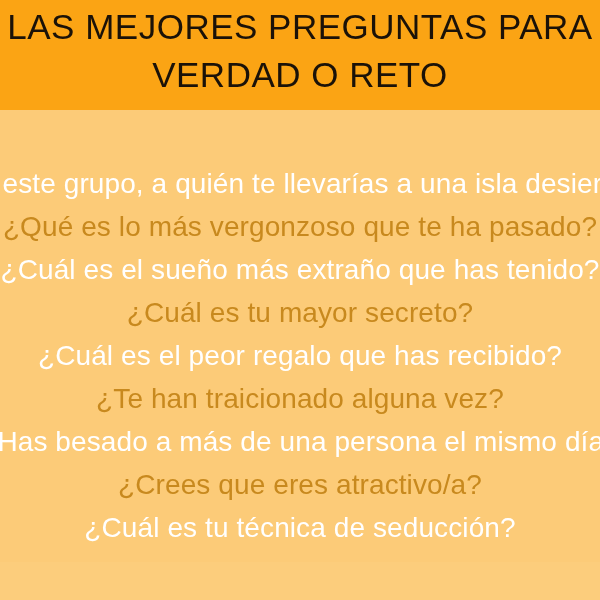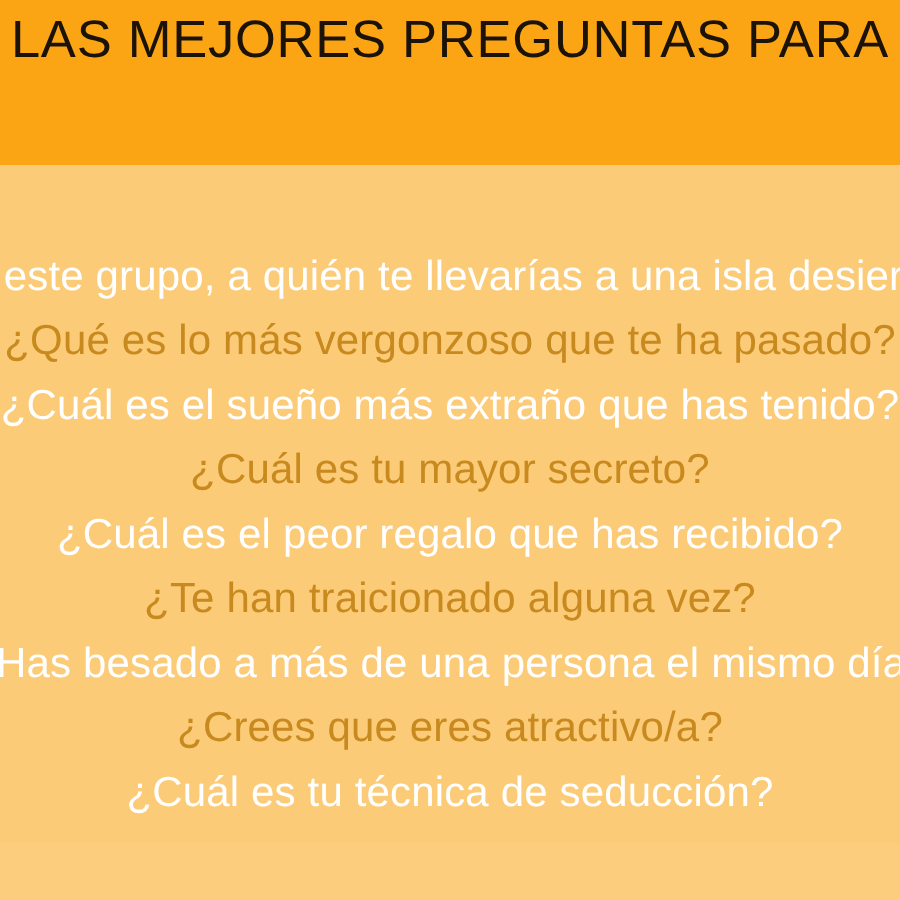--- a/index.html
+++ b/index.html
@@ -91,20 +91,21 @@
     pointer-events: none;
   }
 </style>
 </head>
 <body>
 
 <div id="poster">
 
   <div id="header-band">
     <div id="title-line-1" class="title-line">LAS MEJORES PREGUNTAS PARA</div>
+    <div id="title-line-2" class="title-line">VERDAD O RETO</div>
   </div>
 
   <div id="questions-list">
     <div id="questions-inner">
         <div class="question-line tone-light">De este grupo, a quién te llevarías a una isla desierta?</div>
         <div class="question-line tone-dark">¿Qué es lo más vergonzoso que te ha pasado?</div>
         <div class="question-line tone-light">¿Cuál es el sueño más extraño que has tenido?</div>
         <div class="question-line tone-dark">¿Cuál es tu mayor secreto?</div>
         <div class="question-line tone-light">¿Cuál es el peor regalo que has recibido?</div>
         <div class="question-line tone-dark">¿Te han traicionado alguna vez?</div>

